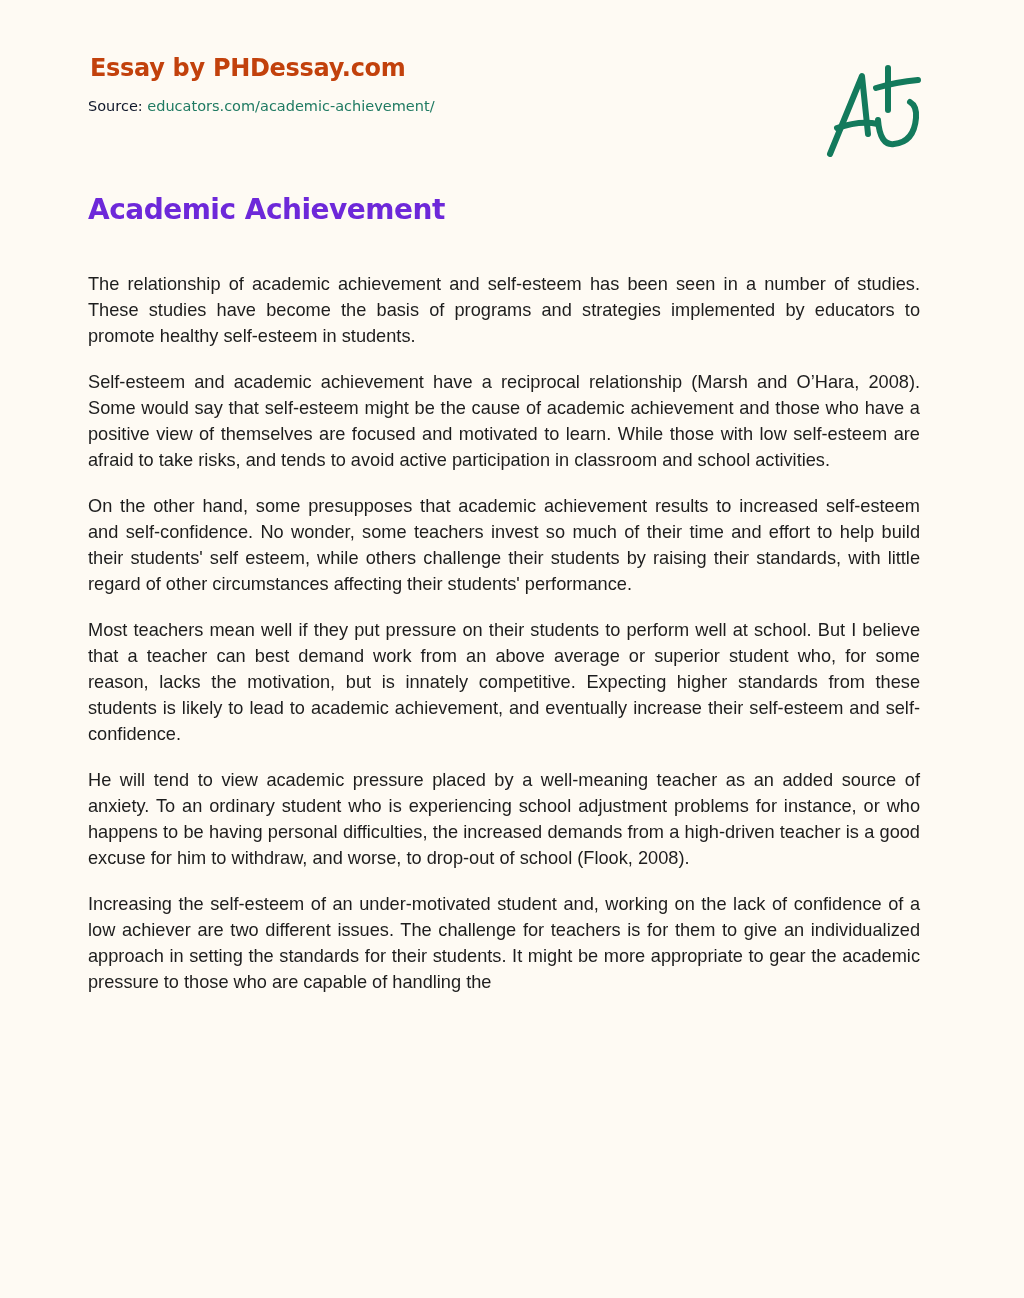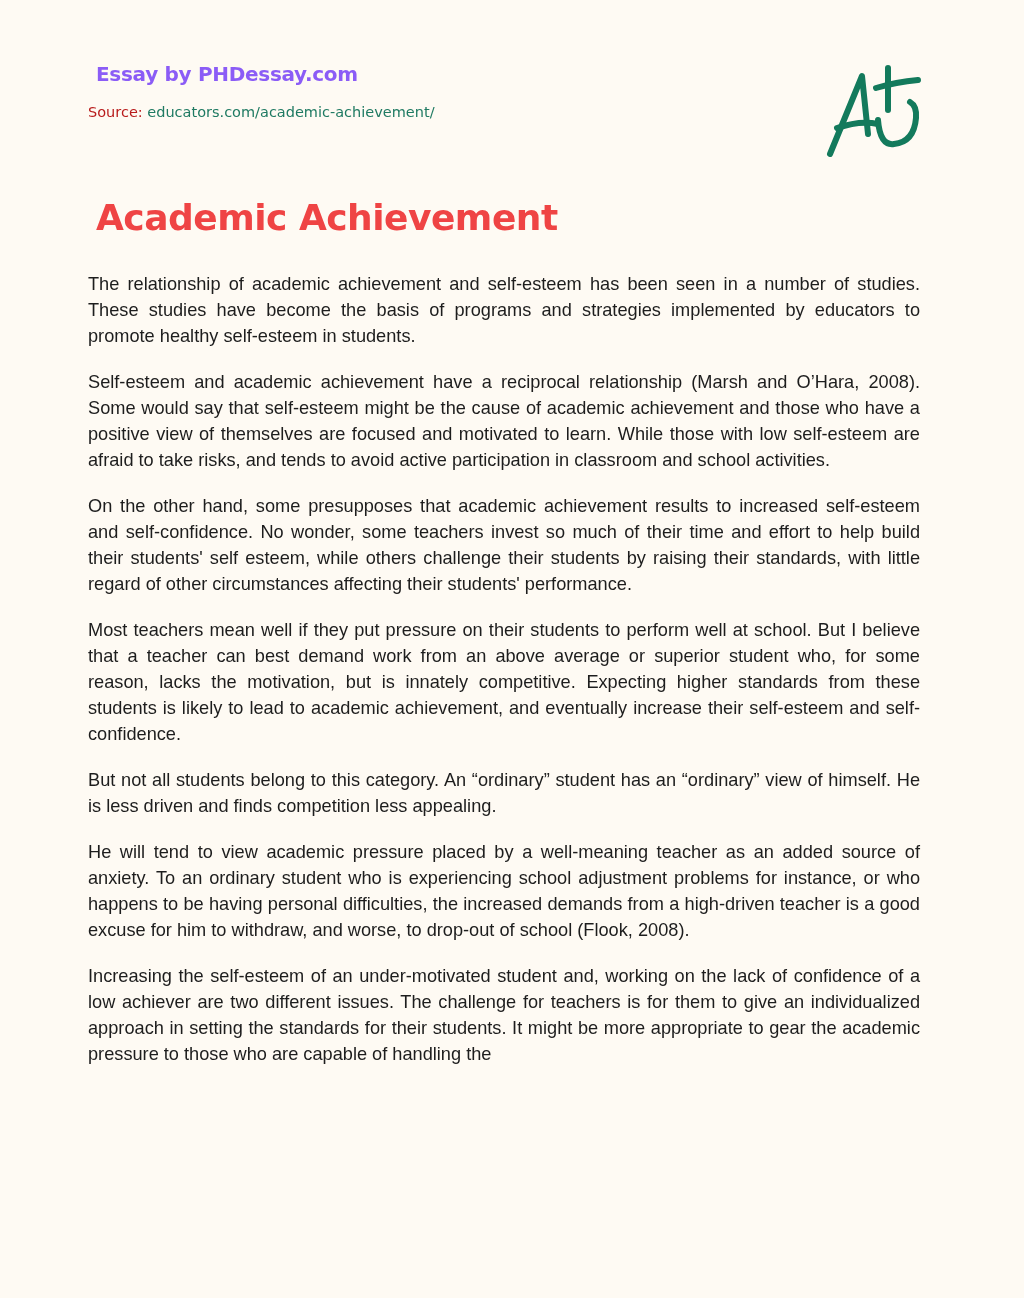--- a/index.html
+++ b/index.html
@@ -15,51 +15,51 @@
       font-family: "Liberation Sans", sans-serif;
       color: #1a1a1a;
     }
     .header {
       position: absolute;
       left: 88px;
       top: 50px;
     }
     .brand {
       font-family: "DejaVu Sans", sans-serif;
-      font-size: 20px;
+      font-size: 24px;
       font-weight: bold;
-      color: #8b5cf6;
+      color: #c2410c;
       letter-spacing: -0.3px;
-      margin: 8px;
+      margin: 2px;
       line-height: 32px;
     }
     .source {
       margin-top: 12px;
       font-size: 14.5px;
       line-height: 20px;
       font-family: "DejaVu Sans", sans-serif;
     }
-    .source-label { color: #b91c1c; }
+    .source-label { color: #0f172a; }
     .source-link { color: #1f7a62; text-decoration: none; }
     .logo {
       position: absolute;
       left: 820px;
       top: 62px;
       width: 112px;
       height: 100px;
     }
     .title {
       position: absolute;
       left: 88px;
       top: 190px;
-      margin: 8px;
+      margin: 0;
       font-family: "DejaVu Sans", sans-serif;
-      font-size: 36px;
+      font-size: 28px;
       font-weight: bold;
-      color: #ef4444;
+      color: #6d28d9;
       letter-spacing: -0.5px;
       line-height: 40px;
     }
     .content {
       position: absolute;
       left: 88px;
       top: 271px;
       width: 848px;
     }
     .content p {
@@ -103,18 +103,17 @@
   </svg>
 </div>
 
 <h1 class="title">Academic Achievement</h1>
 
 <div class="content">
   <p>The relationship of academic achievement and self-esteem has been seen in a number of studies. These studies have become the basis of programs and strategies implemented by educators to promote healthy self-esteem in students.</p>
   <p>Self-esteem and academic achievement have a reciprocal relationship (Marsh and O’Hara, 2008). Some would say that self-esteem might be the cause of academic achievement and those who have a positive view of themselves are focused and motivated to learn. While those with low self-esteem are afraid to take risks, and tends to avoid active participation in classroom and school activities.</p>
   <p>On the other hand, some presupposes that academic achievement results to increased self-esteem and self-confidence.  No wonder, some teachers invest so much of their time and effort to help build their students' self esteem, while others challenge their students by raising their standards, with little regard of other circumstances affecting their students' performance.</p>
   <p>Most teachers mean well if they put pressure on their students to perform well at school. But I believe that  a teacher can best demand work from an above average or superior student who, for some reason, lacks the motivation, but is innately competitive. Expecting higher standards from these students is likely to lead to academic achievement, and eventually increase their self-esteem and self-confidence.</p>
-  <p>But not all students belong to this category.  An “ordinary” student has an “ordinary” view of himself.  He is less driven and finds competition less appealing.</p>
   <p>He will tend to view academic pressure placed by a well-meaning teacher as an added source of anxiety. To an ordinary student who is experiencing school adjustment problems for instance, or who happens to be having personal difficulties,  the increased demands from a high-driven teacher is a good excuse for him to withdraw, and worse, to drop-out of school (Flook, 2008).</p>
   <p>Increasing the self-esteem of an under-motivated student and, working on the lack of confidence of a low achiever  are two different issues. The challenge for teachers is for them to give an individualized approach in setting the standards for their students. It might be more appropriate to gear the academic pressure to those who are capable of handling the</p>
 </div>
 
 <div class="fade"></div>
 
 </body></html>

